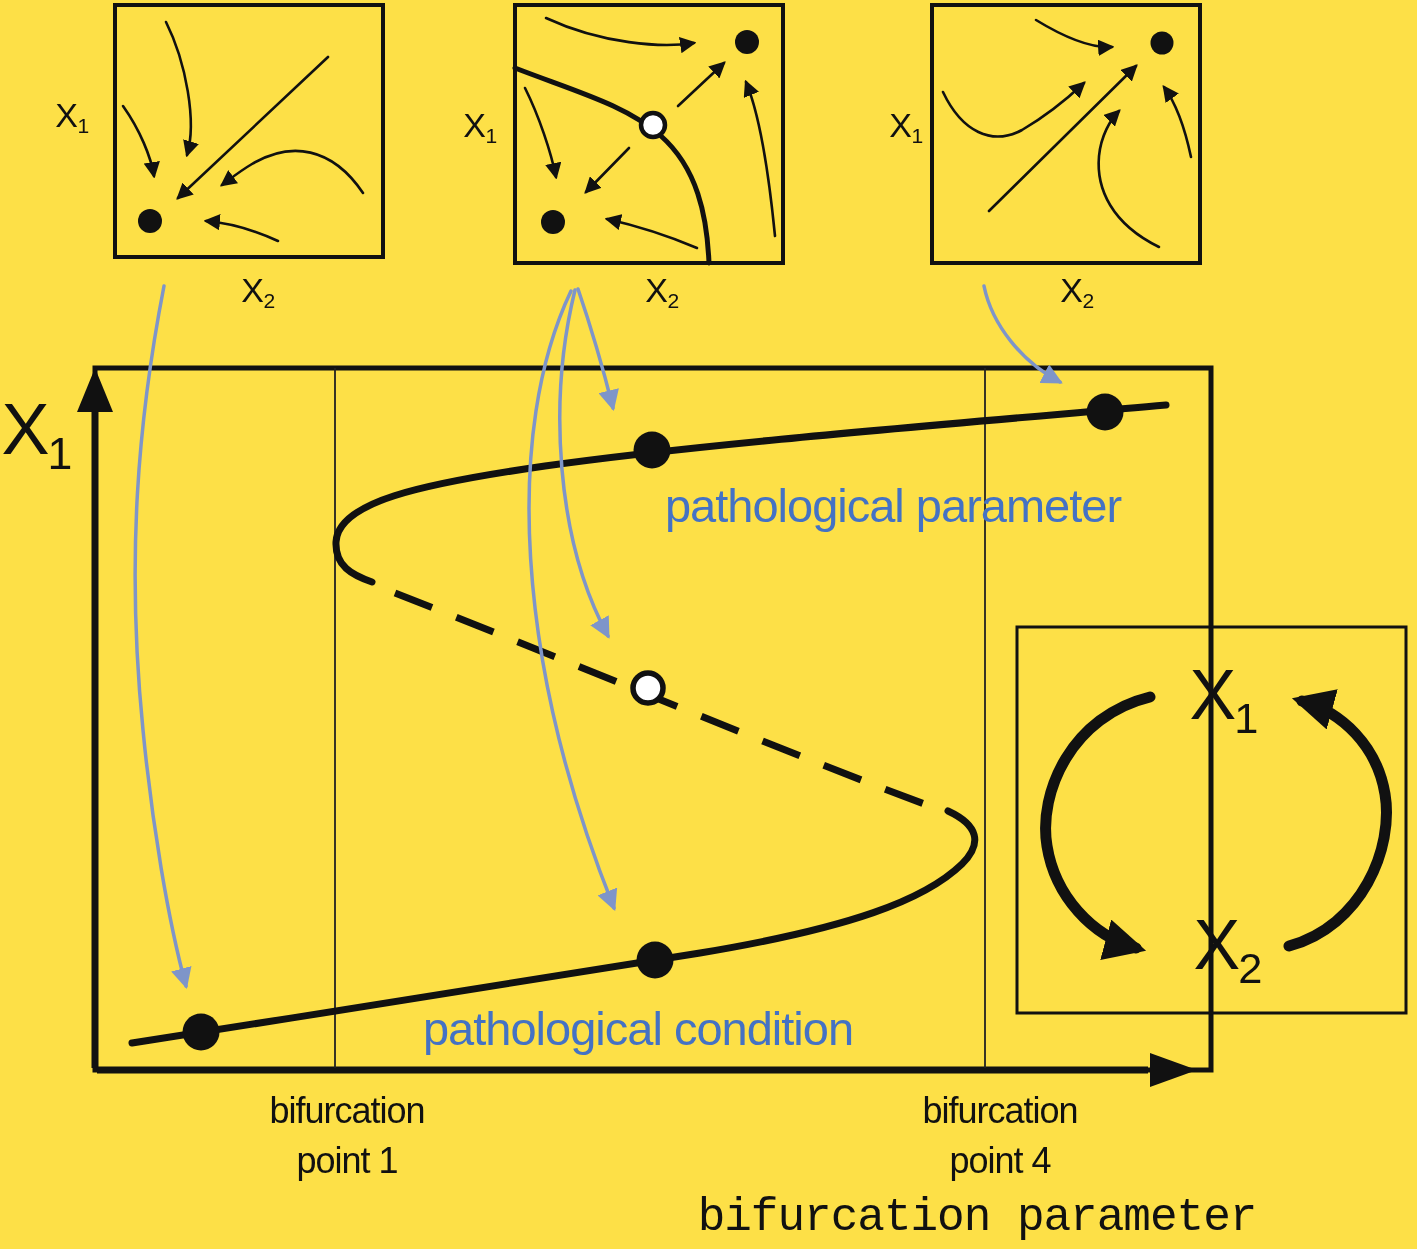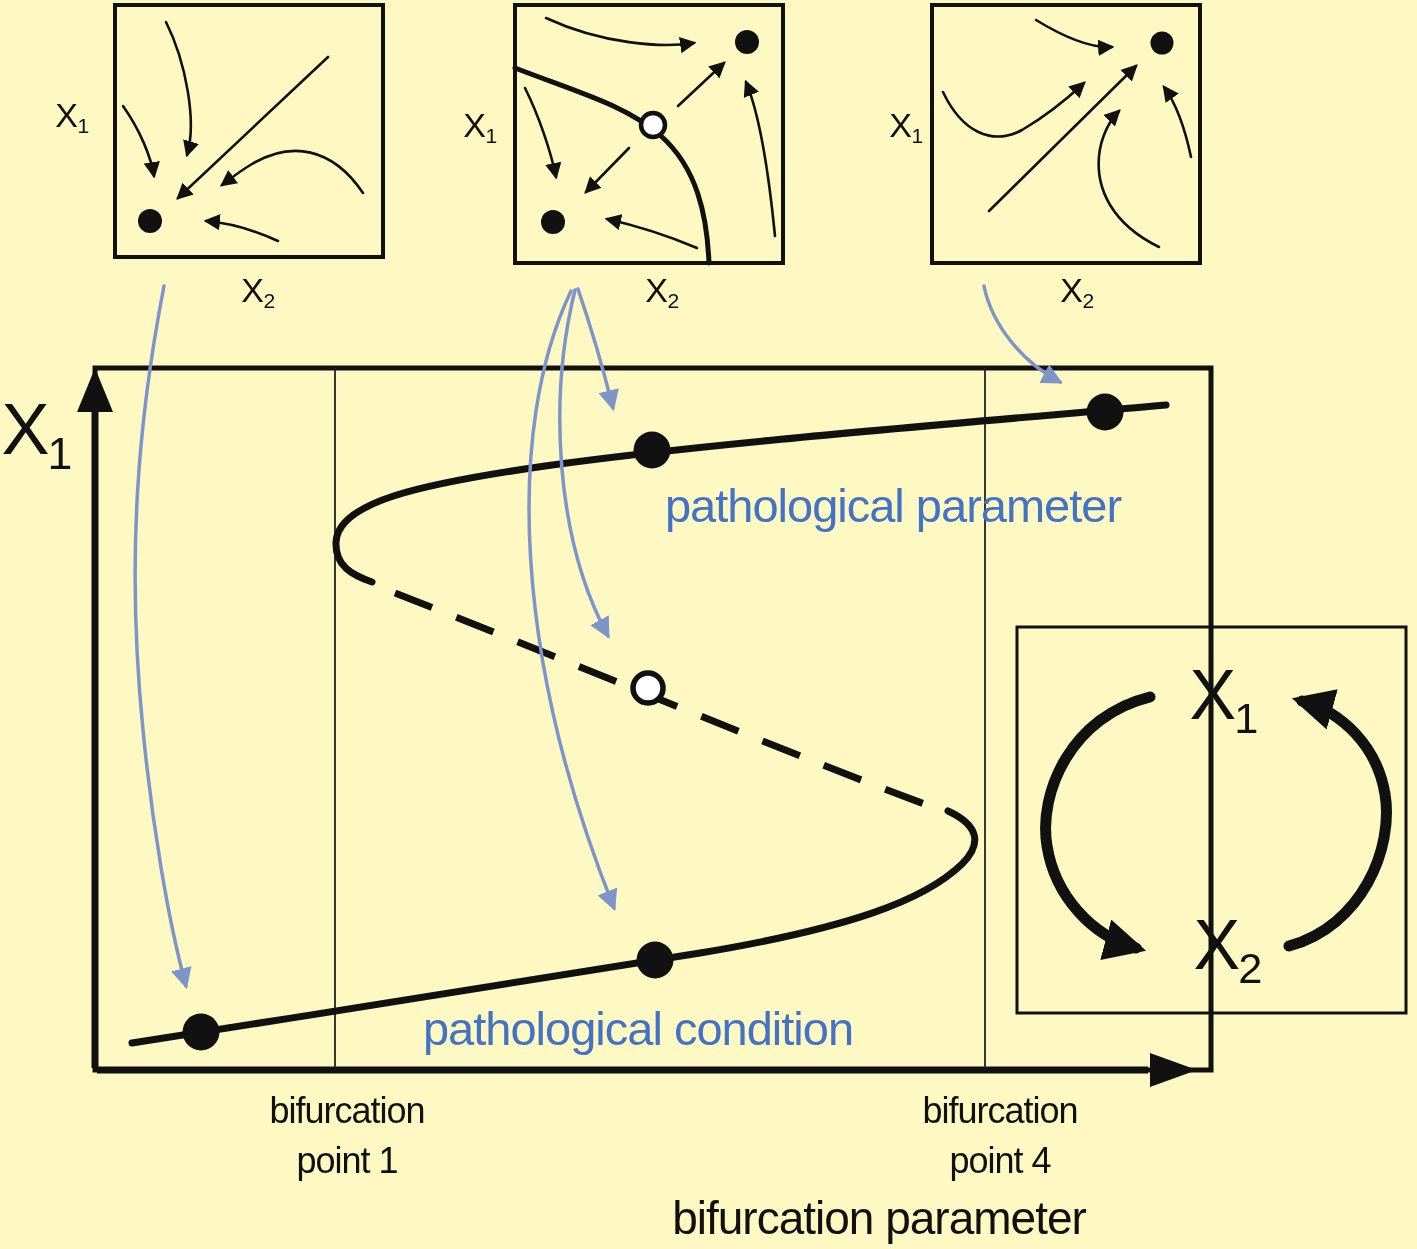--- a/index.html
+++ b/index.html
@@ -1,18 +1,18 @@
 <!DOCTYPE html>
 <html style="--text-blue: #4472c4; --arrow-blue: #7e95c9;"><head>
 <meta charset="utf-8">
 <style>
   :root { --text-blue:#4472c4; --arrow-blue:#7e95c9; }
   html,body { margin:0; padding:0; background:#ffffff; }
   #fig {
-    position:relative; width:1417px; height:1249px; background:#fef9c3;
+    position:relative; width:1417px; height:1249px; background:#fde047;
     font-family:"Liberation Sans", sans-serif; overflow:hidden;
   }
   #fig svg.layer { position:absolute; left:0; top:0; }
   .lbl {
     position:absolute; transform:translate(-50%,-50%);
     color:#111; white-space:nowrap; line-height:1.1; text-align:center;
     font-family:"Liberation Sans", sans-serif;
   }
   .lbl sub { font-size:0.62em; vertical-align:-0.32em; }
   .axis-lbl   { font-size:34px; letter-spacing:-0.5px; }
@@ -141,18 +141,18 @@
 
   <div class="lbl bif-lbl" style="left:335px; top:1136px;">
     <div>bifurcation</div>
     <div>point 1</div>
   </div>
   <div class="lbl bif-lbl" style="left:988px; top:1136px;">
     <div>bifurcation</div>
     <div>point 4</div>
   </div>
 
-  <div class="lbl param-lbl" style="left:879px; top:1218px;">bifurcation parameter</div>
+  <div class="lbl param-lbl" style="left:977px; top:1218px;font-family:Liberation Mono, monospace;">bifurcation parameter</div>
 
   <div class="lbl inset-lbl" style="left:1223px; top:700px;"><span>X</span><sub>1</sub></div>
   <div class="lbl inset-lbl" style="left:1227px; top:950px;"><span>X</span><sub>2</sub></div>
 
 </div>
 
 </body></html>

